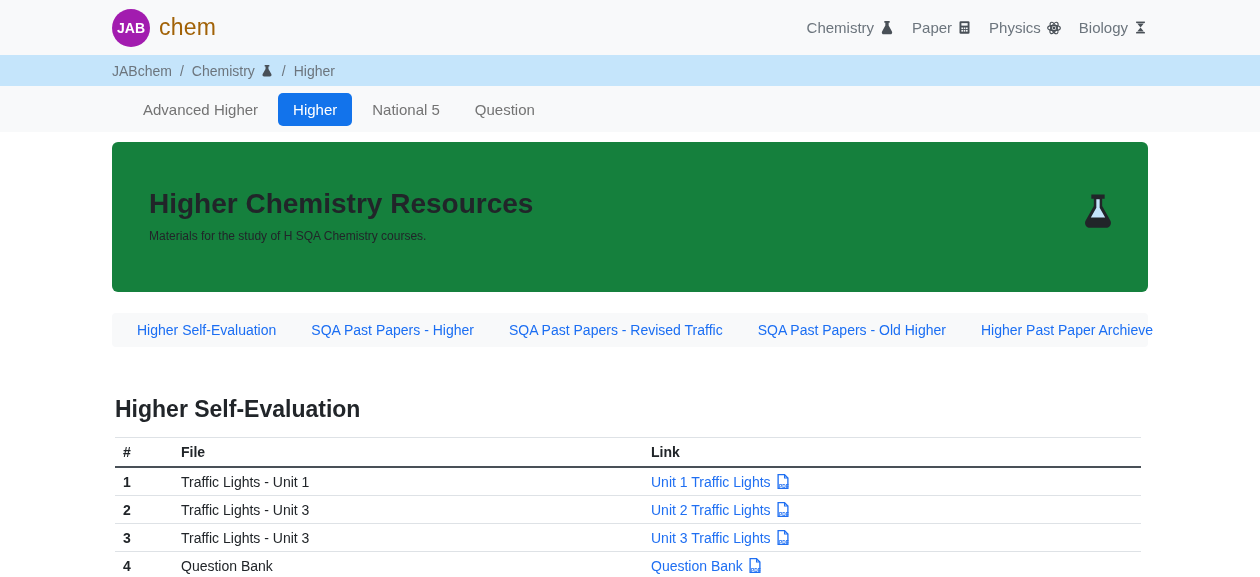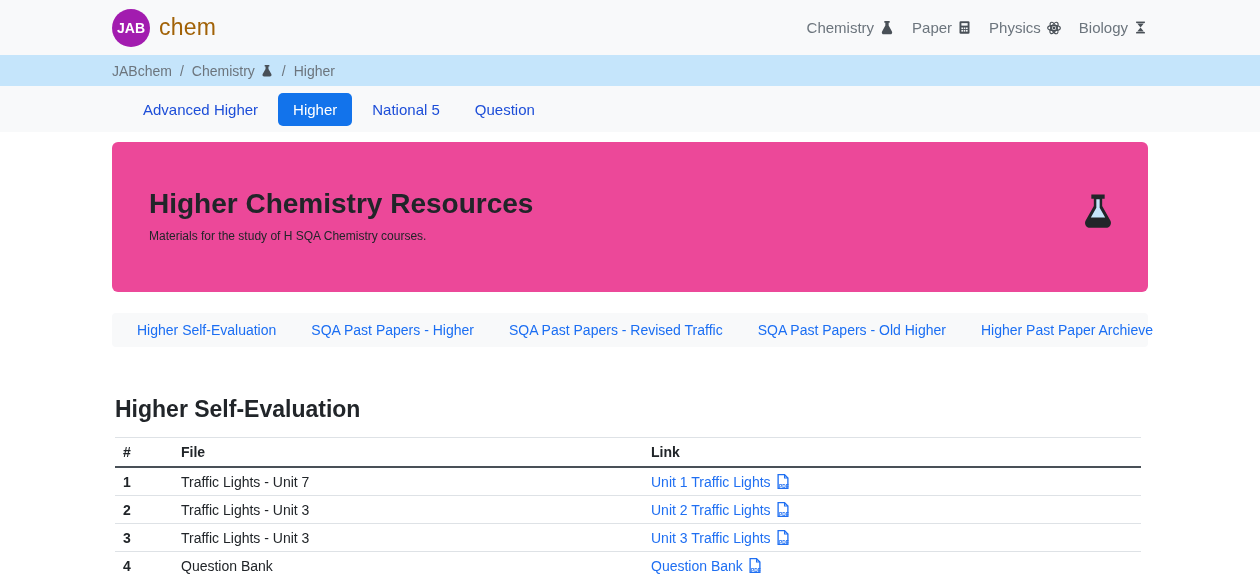--- a/index.html
+++ b/index.html
@@ -29,26 +29,26 @@
 
   
   .breadcrumb-bar { background: #c5e5fb; height: 31px; display: flex; align-items: center; }
   .breadcrumb { display: flex; gap: 8px; font-size: 14px; color: #6c757d; }
   .crumb { display: flex; align-items: center; gap: 5px; cursor: pointer; }
   .crumb .icn { color: #495057; display: inline-flex; }
 
   
   .tabstrip { background: #f8f9fa; height: 46px; display: flex; align-items: center; }
   .tabs { display: flex; align-items: center; gap: 5px; padding-left: 16px; }
-  .tab { padding: 8px 15px; font-size: 15px; color: #1d4ed8; border-radius: 5px; cursor: pointer; white-space: nowrap; }
+  .tab { padding: 8px 15px; font-size: 15px; color: #737373; border-radius: 5px; cursor: pointer; white-space: nowrap; }
   .tab.active { background: #1273eb; color: #ffffff; }
 
   
   .hero {
-    margin-top: 10px; background: #ec4899; border-radius: 6px;
+    margin-top: 10px; background: #15803d; border-radius: 6px;
     height: 150px; position: relative; padding: 46px 30px 0 37px;
   }
   .hero h1 { font-size: 28px; font-weight: 700; color: #212529; }
   .hero p { font-size: 12px; color: #212529; margin-top: 9px; }
   .hero-flask { position: absolute; right: 30px; top: 48px; color: #212529; }
 
   
   .section-nav {
     margin-top: 21px; background: #f8f9fa; border-radius: 4px;
     height: 34px; display: flex; align-items: center; padding: 0 25px; gap: 35px;
@@ -214,21 +214,21 @@
     <thead>
       <tr>
         <th class="col-num">#</th>
         <th class="col-file">File</th>
         <th class="col-link">Link</th>
       </tr>
     </thead>
     <tbody>
       <tr>
         <td class="cell-num">1</td>
-        <td class="cell-file">Traffic Lights - Unit 7</td>
+        <td class="cell-file">Traffic Lights - Unit 1</td>
         <td><a class="file-link">
               <span>Unit 1 Traffic Lights</span>
               <span class="icn">
                 <svg width="16" height="17" viewBox="0 0 18 19">
                   <use href="#i-pdf"></use>
                 </svg>
               </span>
             </a></td>
       </tr>
       <tr>

